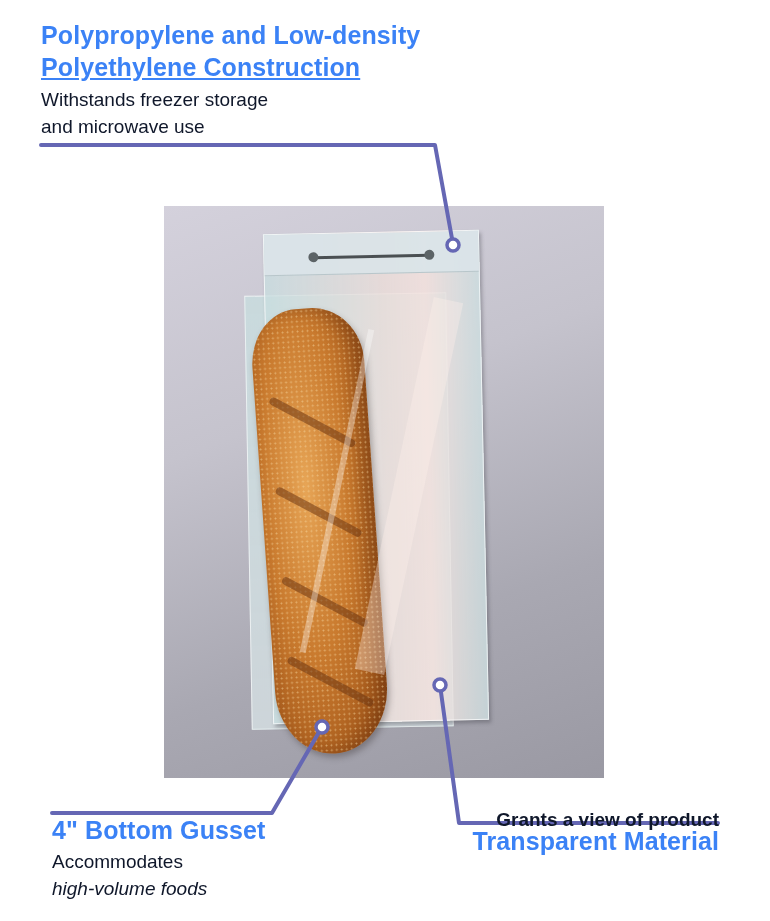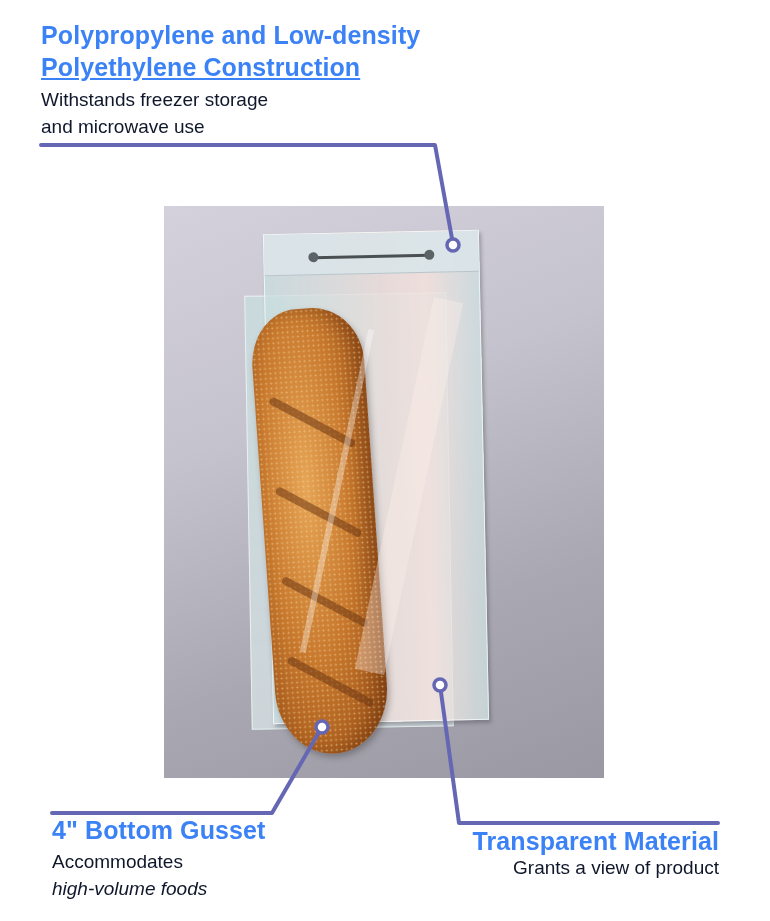--- a/index.html
+++ b/index.html
@@ -69,14 +69,14 @@
 </div>
 
 <div>
   <p class="title" style="left:52px;top:815px;">4" Bottom Gusset</p>
   <p class="desc" style="left:52px;top:848px;">Accommodates</p>
   <p class="desc" style="left:52px;top:875px;font-style:italic;">high-volume foods</p>
 </div>
 
 <div>
   <p class="title" style="right:51px;top:826px;text-align:left;">Transparent Material</p>
-  <p class="desc" style="right:51px;top:854px;text-align:right;">Grants a view of product</p>
+  <p class="desc" style="right:51px;top:806px;text-align:right;font-weight:bold;">Grants a view of product</p>
 </div>
 
 </body></html>

